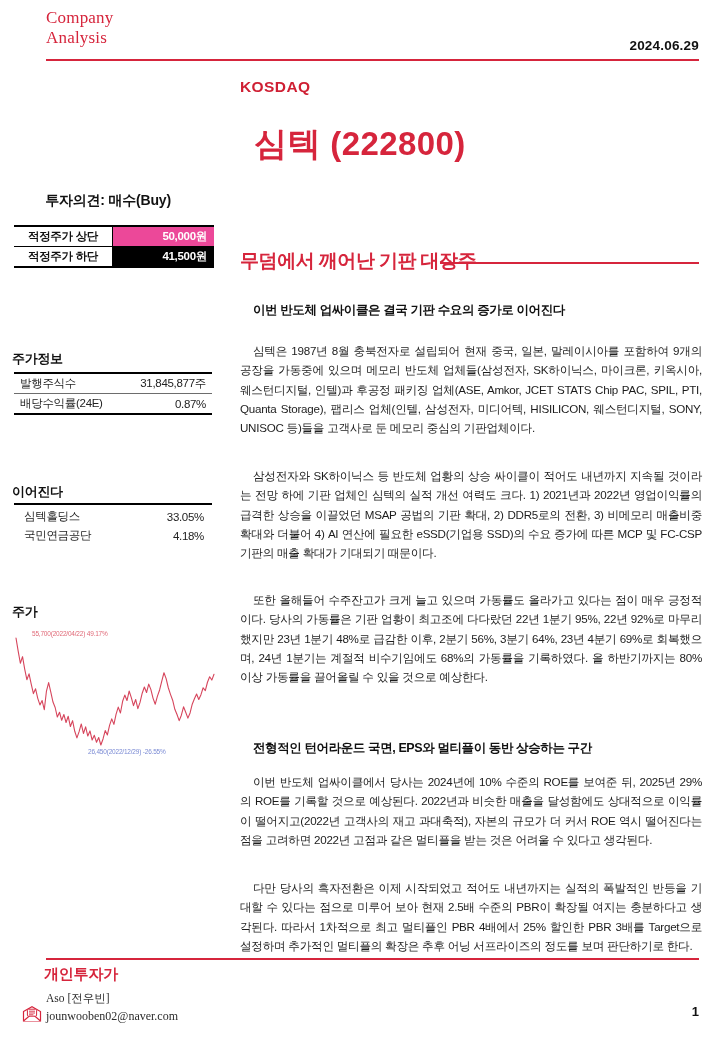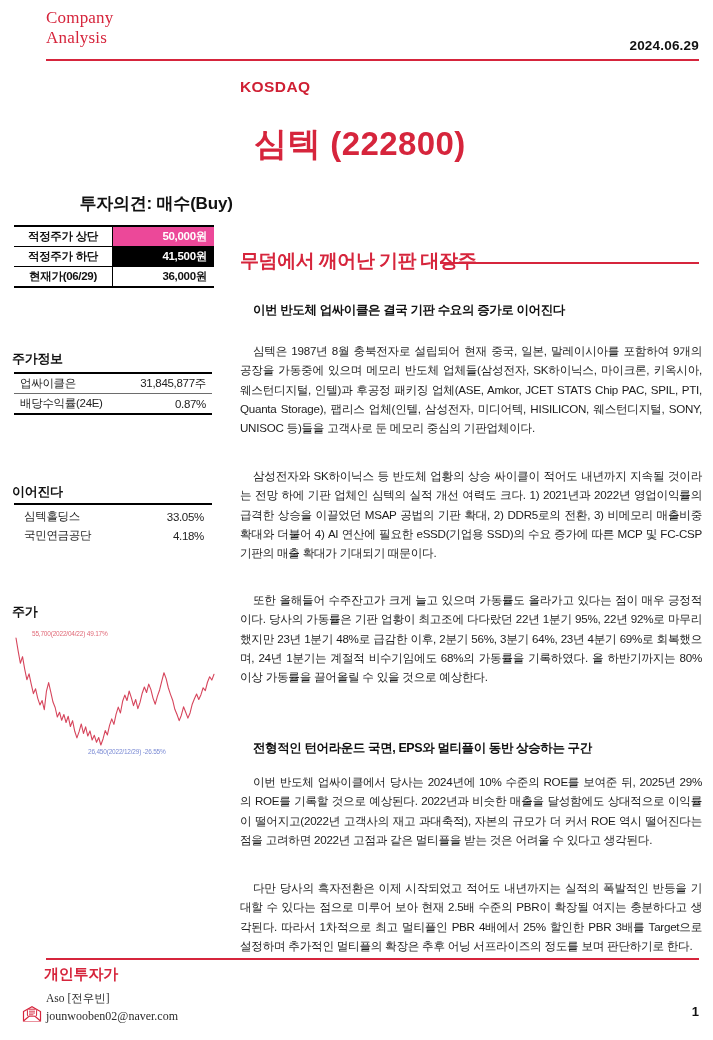--- a/index.html
+++ b/index.html
@@ -83,25 +83,24 @@
     top: 0;
     width: 228px;
     height: 1040px;
   }
   .opinion-title {
     position: absolute;
     left: 0;
     top: 192px;
     width: 216px;
     text-align: center;
-    font-size: 17px;
+    font-size: 14px;
     font-weight: bold;
     color: #111;
     letter-spacing: -.2px;
-    padding-left: 48px;
   }
 
   table.tbl {
     border-collapse: collapse;
     table-layout: fixed;
   }
   table.tbl td {
     font-size: 11.5px;
     padding: 0;
     height: 19px;
@@ -327,32 +326,28 @@
     <table class="tbl opinion-table">
       <tbody>
         <tr>
           <td class="lbl">적정주가 상단</td>
           <td class="val hi">50,000원</td>
         </tr>
         <tr>
           <td class="lbl">적정주가 하단</td>
           <td class="val lo">41,500원</td>
         </tr>
-        <tr>
-          <td class="lbl">현재가(06/29)</td>
-          <td class="val">36,000원</td>
-        </tr>
       </tbody>
     </table>
 
     <div class="side-heading" id="h-priceinfo">주가정보</div>
     <table class="tbl info-table">
       <tbody>
         <tr>
-          <td class="k">업싸이클은</td>
+          <td class="k">발행주식수</td>
           <td class="v">31,845,877주</td>
         </tr>
         <tr>
           <td class="k">배당수익률(24E)</td>
           <td class="v">0.87%</td>
         </tr>
       </tbody>
     </table>
 
     <div class="side-heading" id="h-holders">이어진다</div>

